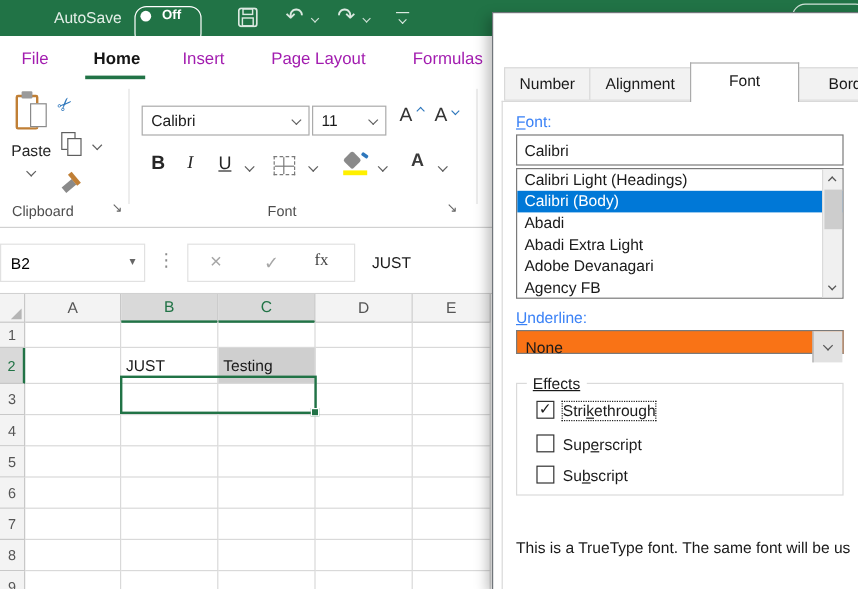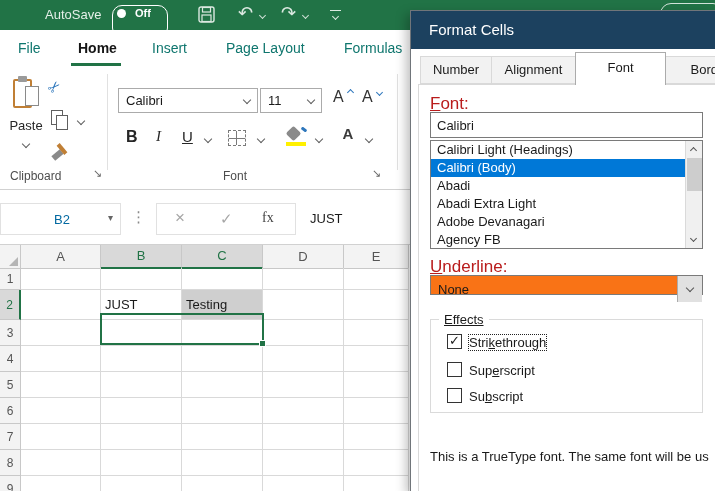--- a/index.html
+++ b/index.html
@@ -17,21 +17,21 @@
   .undo-ic { left:238px; top:2px; font-size:18px; }
   .redo-ic { left:281px; top:2px; font-size:18px; }
   .mini-chev { position:absolute; width:5px; height:5px; border-right:1.2px solid #CFE0D6; border-bottom:1.2px solid #CFE0D6; transform:rotate(45deg); }
   .qat { position:absolute; left:330px; top:10px; width:11px; }
   .qat-bar { display:block; width:11px; height:0; border-top:1.5px solid #DCE9E1; }
   .qat-chev { display:block; margin:3px auto 0; width:5px; height:5px; border-right:1.5px solid #DCE9E1; border-bottom:1.5px solid #DCE9E1; transform:rotate(45deg); }
   .search-frag { position:absolute; left:660px; top:3px; width:64px; height:22px; border:1px solid rgba(255,255,255,.8); border-radius:11px; }
 
   
   .menubar { position:absolute; left:0; top:30px; width:715px; height:38px; background:#fff; }
-  .mtab { position:absolute; top:10px; font-size:14px; color:#0f766e; cursor:default; }
+  .mtab { position:absolute; top:10px; font-size:14px; color:#a21caf; cursor:default; }
   .mtab.active { color:#151515; font-weight:bold; }
   .home-underline { position:absolute; left:71px; top:63px; width:50px; height:3px; background:#217346; }
 
   
   .ribbon { position:absolute; left:0; top:68px; width:715px; height:122px; background:#fff; border-bottom:1px solid #D1D1D1; }
   .vsep { position:absolute; top:6px; height:96px; width:1px; background:#E1E1E1; }
   .paste-btn { position:absolute; left:6px; top:6px; width:40px; height:96px; text-align:center; }
   .clipboard-icon { position:relative; width:26px; height:34px; margin:2px auto 0; }
   .clip-back { position:absolute; left:0; top:3px; width:19px; height:29px; border:2px solid #C07F35; border-radius:2px; background:#fff; }
   .clip-tab { position:absolute; left:5px; top:0; width:9px; height:6px; background:#9a9a9a; border-radius:1px; }
@@ -79,21 +79,21 @@
   .grp-label { position:absolute; top:101px; font-size:12px; color:#4d4d4d; }
   .gl-clip { left:10px; }
   .gl-font { left:180px; width:110px; text-align:center; }
   .launcher { position:absolute; top:99px; font-size:11px; color:#666; }
   .ln1 { left:93px; }
   .ln2 { left:372px; }
 
   
   .fx-row { position:absolute; left:0; top:190px; width:715px; height:54px; background:#fff; }
   .namebox { position:absolute; left:0; top:13px; width:121px; height:32px; border:1px solid #E1E1E1; background:#fff; }
-  .namebox .nb-val { position:absolute; left:8px; top:8px; font-size:13px; color:#0369a1;margin-left:45px; }
+  .namebox .nb-val { position:absolute; left:8px; top:8px; font-size:13px; color:#000000; }
   .nb-arrow { position:absolute; right:7px; top:8px; font-size:10px; color:#666; }
   .fx-dots { position:absolute; left:131px; top:18px; font-size:15px; color:#8a8a8a; }
   .fx-btns { position:absolute; left:156px; top:13px; width:140px; height:32px; border:1px solid #E1E1E1; background:#fff; }
   .fxb { position:absolute; top:6px; font-size:15px; color:#A6A6A6; }
   .fx-x { left:18px; font-size:17px; top:4px; }
   .fx-ok { left:63px; }
   .fx-fn { left:105px; color:#444; font-family:"Liberation Serif", serif; font-size:14px; }
   .fx-value { position:absolute; left:310px; top:21px; font-size:13px; color:#1a1a1a; }
 
   
@@ -116,21 +116,21 @@
   .dialog { position:absolute; left:410px; top:10px; width:305px; height:481px; background:#fff; border-left:1px solid #70757a; border-top:1px solid #70757a; box-shadow:-4px 4px 10px rgba(0,0,0,.25); }
   .dlg-titlebar { position:absolute; left:0; top:0; width:100%; height:38px; background:#1C415F; }
   .dlg-title { position:absolute; left:18px; top:10px; font-size:15px; color:#fff; }
   .dtab { position:absolute; top:45px; height:28px; background:#F2F2F2; border:1px solid #D9D9D9; font-size:13px; color:#1a1a1a; text-align:center; line-height:26px; }
   .dtab.t0 { left:9px; width:72px; }
   .dtab.t1 { left:80px; width:85px; }
   .dtab.t3 { left:254px; width:90px; }
   .dtab.active { top:41px; height:33px; background:#fff; border:1px solid #ABABAB; border-bottom:none; line-height:30px; z-index:3; }
   .dtab.t2 { left:164px; width:91px; }
   .tabpage { position:absolute; left:7px; top:73px; width:298px; height:430px; background:#fff; border:1px solid #D9D9D9; border-right:none; }
-  .dlg-label { position:absolute; left:11px; font-size:17px; color:#b91c1c; }
+  .dlg-label { position:absolute; left:11px; font-size:13px; color:#3b82f6; }
   .mn { text-decoration:underline; }
   .lab-font { top:9px; }
   .font-input { position:absolute; left:11px; top:27px; width:273px; height:26px; border:1px solid #7A7A7A; font-size:13px; color:#1a1a1a; padding:5px 0 0 6px; background:#fff; }
   .font-list { position:absolute; left:11px; top:55px; width:273px; height:109px; border:1px solid #7A7A7A; background:#fff; overflow:hidden; }
   .fl-item { height:18px; font-size:13px; color:#1a1a1a; padding-left:6px; line-height:18px; white-space:nowrap; }
   .fl-item.sel { background:#0078D7; color:#fff; }
   .scrollbar { position:absolute; right:0; top:0; width:17px; height:107px; background:#F0F0F0; border-left:1px solid #DADADA; }
   .sb-btn { position:absolute; left:0; width:17px; height:16px; }
   .sb-up { top:0; } .sb-dn { bottom:0; }
   .sb-chev { position:absolute; left:5px; width:5px; height:5px; border-right:1.4px solid #555; border-bottom:1.4px solid #555; }
@@ -343,23 +343,20 @@
         <div class="g-cell c-c"></div>
         <div class="g-cell c-d"></div>
         <div class="g-cell c-e"></div>
     </div>
   </div>
   <div class="sel-box">
     <span class="sel-handle"></span>
   </div>
 
   <div class="dialog">
-    <div class="dlg-titlebar">
-      <span class="dlg-title">Format Cells</span>
-    </div>
     <span class="dtab t0">Number</span>
     <span class="dtab t1">Alignment</span>
     <span class="dtab t3">Border</span>
     <span class="dtab t2 active">Font</span>
 
     <div class="tabpage">
       <div class="dlg-label lab-font">
         <span class="mn">F</span><span>ont:</span>
       </div>
       <div class="font-input">Calibri</div>

